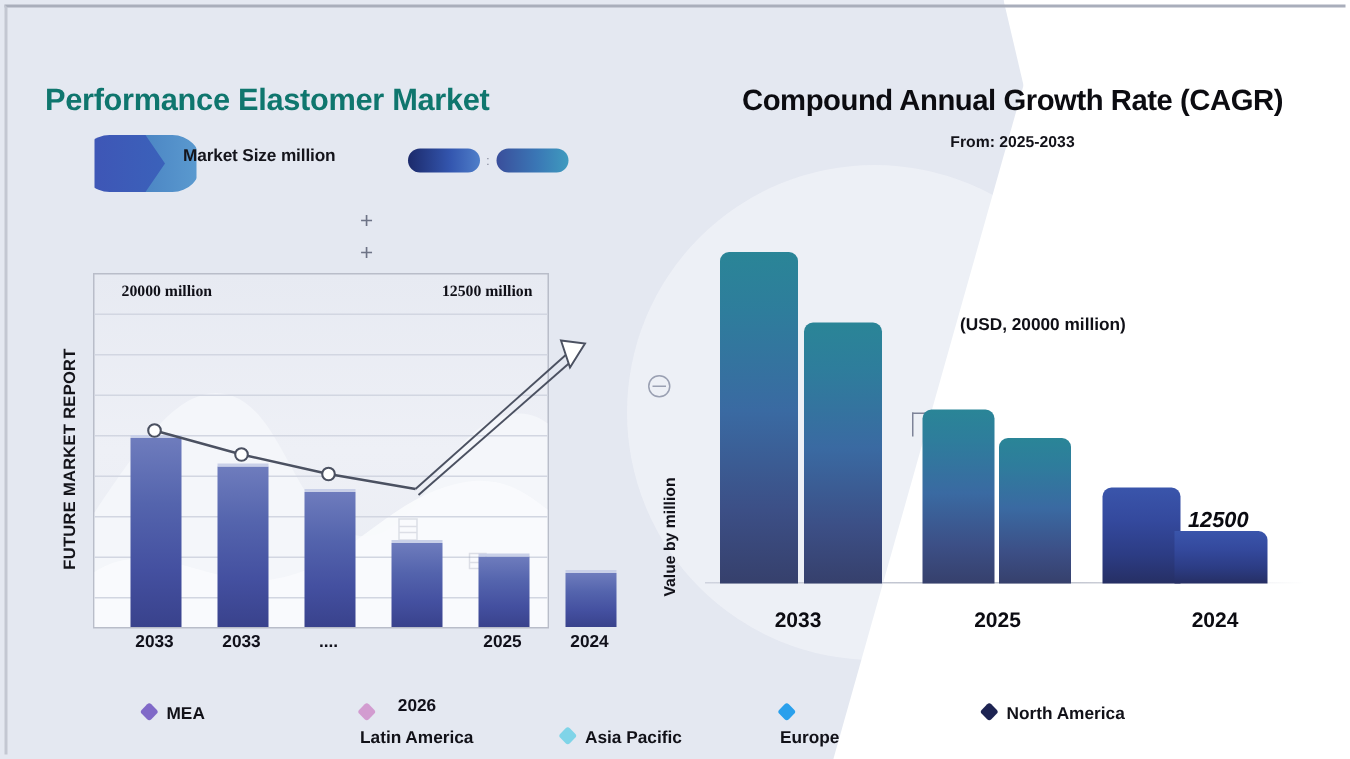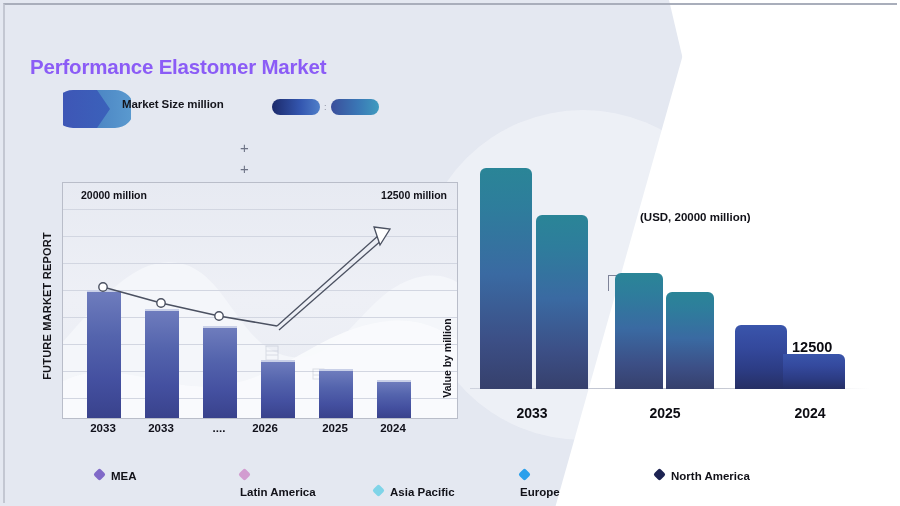--- a/index.html
+++ b/index.html
@@ -46,21 +46,21 @@
   .frame-line {
     position: absolute; left: 3px; top: 3px;
     width: 894px; height: 500px;
     border-top: 2px solid #a9aebb;
     border-left: 2px solid #c3c7d2;
   }
 
   
   .left-title {
     position: absolute; left: 30px; top: 55px;
-    font-size: 20.5px; font-weight: bold; color: #8b5cf6;
+    font-size: 20.5px; font-weight: bold; color: #0f766e;
     letter-spacing: -0.2px;
   }
   .logo-hex {
     position: absolute; left: 63px; top: 90px;
     width: 68px; height: 38px;
   }
   .legend-inline {
     position: absolute; left: 122px; top: 98px;
     font-size: 11.5px; font-weight: bold; color: #15151c;
     letter-spacing: -0.1px;
@@ -98,23 +98,24 @@
     width: 190px;
     transform: rotate(-90deg);
     transform-origin: center;
     font-size: 11px; font-weight: bold; color: #14141a;
     letter-spacing: .2px;
     text-align: center;
   }
 
   .chart-left {
     position: absolute; left: 62px; top: 182px;
-    width: 396px; height: 237px;
+    width: 304px; height: 237px;
     background: linear-gradient(180deg, #e7eaf2 0%, #eef0f6 50%, #e9ecf3 100%);
     border: 1px solid #b9bdc9;
+    font-family: Liberation Serif, serif;
   }
   .grid-h {
     position: absolute; left: 0; width: 100%;
     height: 1px; background: #d2d6e1;
   }
   .soft-hill {
     position: absolute; bottom: 0; left: 0;
     width: 100%; height: 100%;
     overflow: hidden;
   }
@@ -313,44 +314,46 @@
         <line x1="216" y1="147" x2="320" y2="56" stroke="#4b5161" stroke-width="1.3"></line>
         <path d="M311 44 L327 46 L317 62 Z" fill="#ffffff" stroke="#4b5161" stroke-width="1.3"></path>
       </g>
     </svg>
   </div>
 
   <div class="xlabels-left">
     <span style="left:41px;">2033</span>
     <span style="left:99px;">2033</span>
     <span style="left:157px;">....</span>
-    <span style="left:203px;">2026</span>
+    <span style="left:216px;margin-top:43px;">2026</span>
     <span style="left:273px;">2025</span>
     <span style="left:331px;">2024</span>
   </div>
 
+  <div class="right-title">Compound Annual Growth Rate (CAGR)</div>
+  <div class="right-sub">From: 2025-2033</div>
   <div class="cagr-sub">(USD, 20000 million)</div>
 
   <div class="axis-right-label">Value by million</div>
 
   <div class="tick-elbow"></div>
 
   <div class="chart-right">
     <div class="baseline-r"></div>
 
     <div class="bar-r bar-teal" style="left:10px;  width:52px;  height:221px;"></div>
     <div class="bar-r bar-teal" style="left:66px;  width:52px;  height:174px;"></div>
 
     <div class="bar-r bar-teal" style="left:145px; width:48px;  height:116px;"></div>
     <div class="bar-r bar-teal" style="left:196px; width:48px;  height:97px;"></div>
 
     <div class="bar-r bar-blue" style="left:265px; width:52px;  height:64px;"></div>
     <div class="bar-r bar-blue" style="left:313px; width:62px;  height:35px; border-radius:0 6px 0 0;"></div>
 
-    <div class="bar-val" style="left:322px; bottom:80px;">12500</div>
+    <div class="bar-val" style="left:322px; bottom:80px;font-style:italic;">12500</div>
 
     <div class="xlabels-right">
       <span style="left:62px;">2033</span>
       <span style="left:195px;">2025</span>
       <span style="left:340px;">2024</span>
     </div>
   </div>
 
   <div class="legend-bar">
     <div class="legend-item" style="left:95px;">

